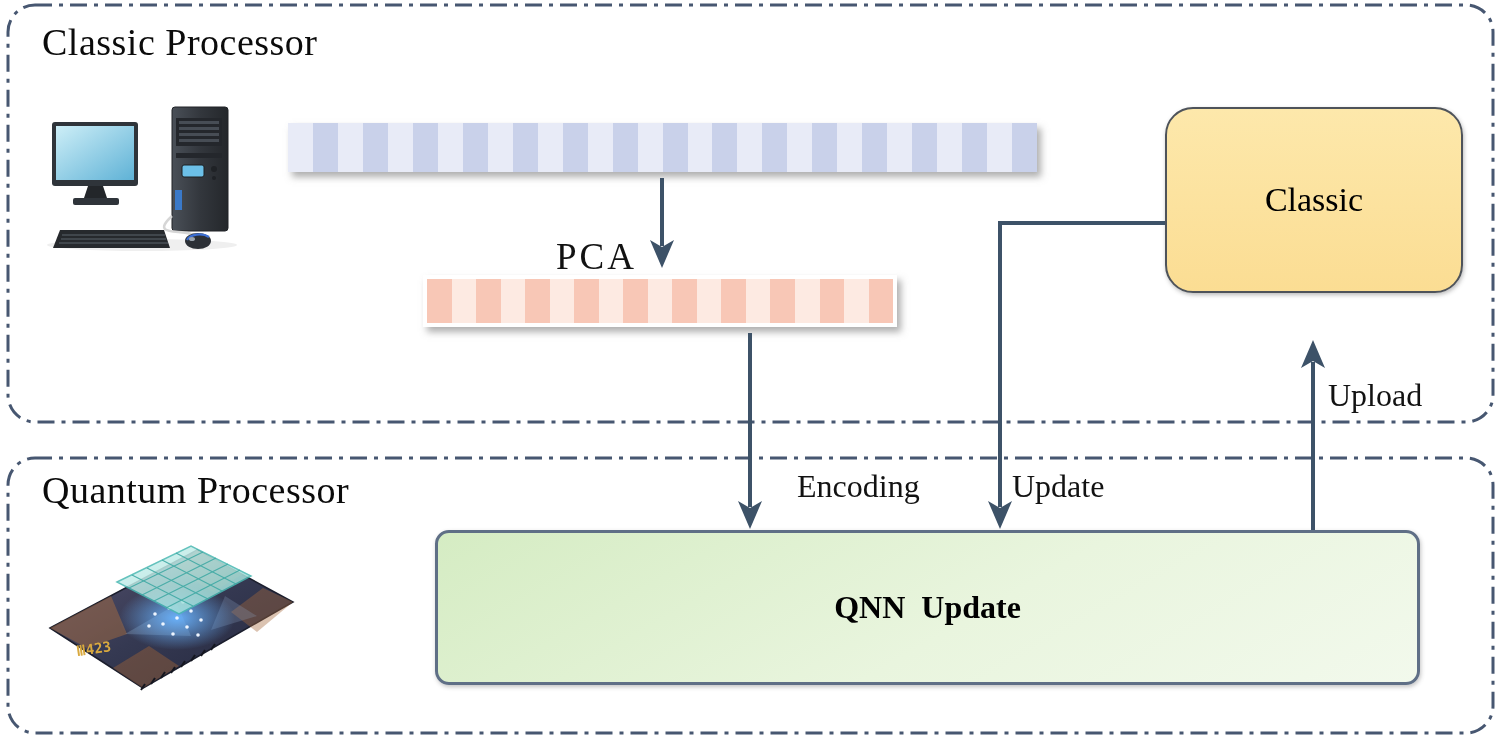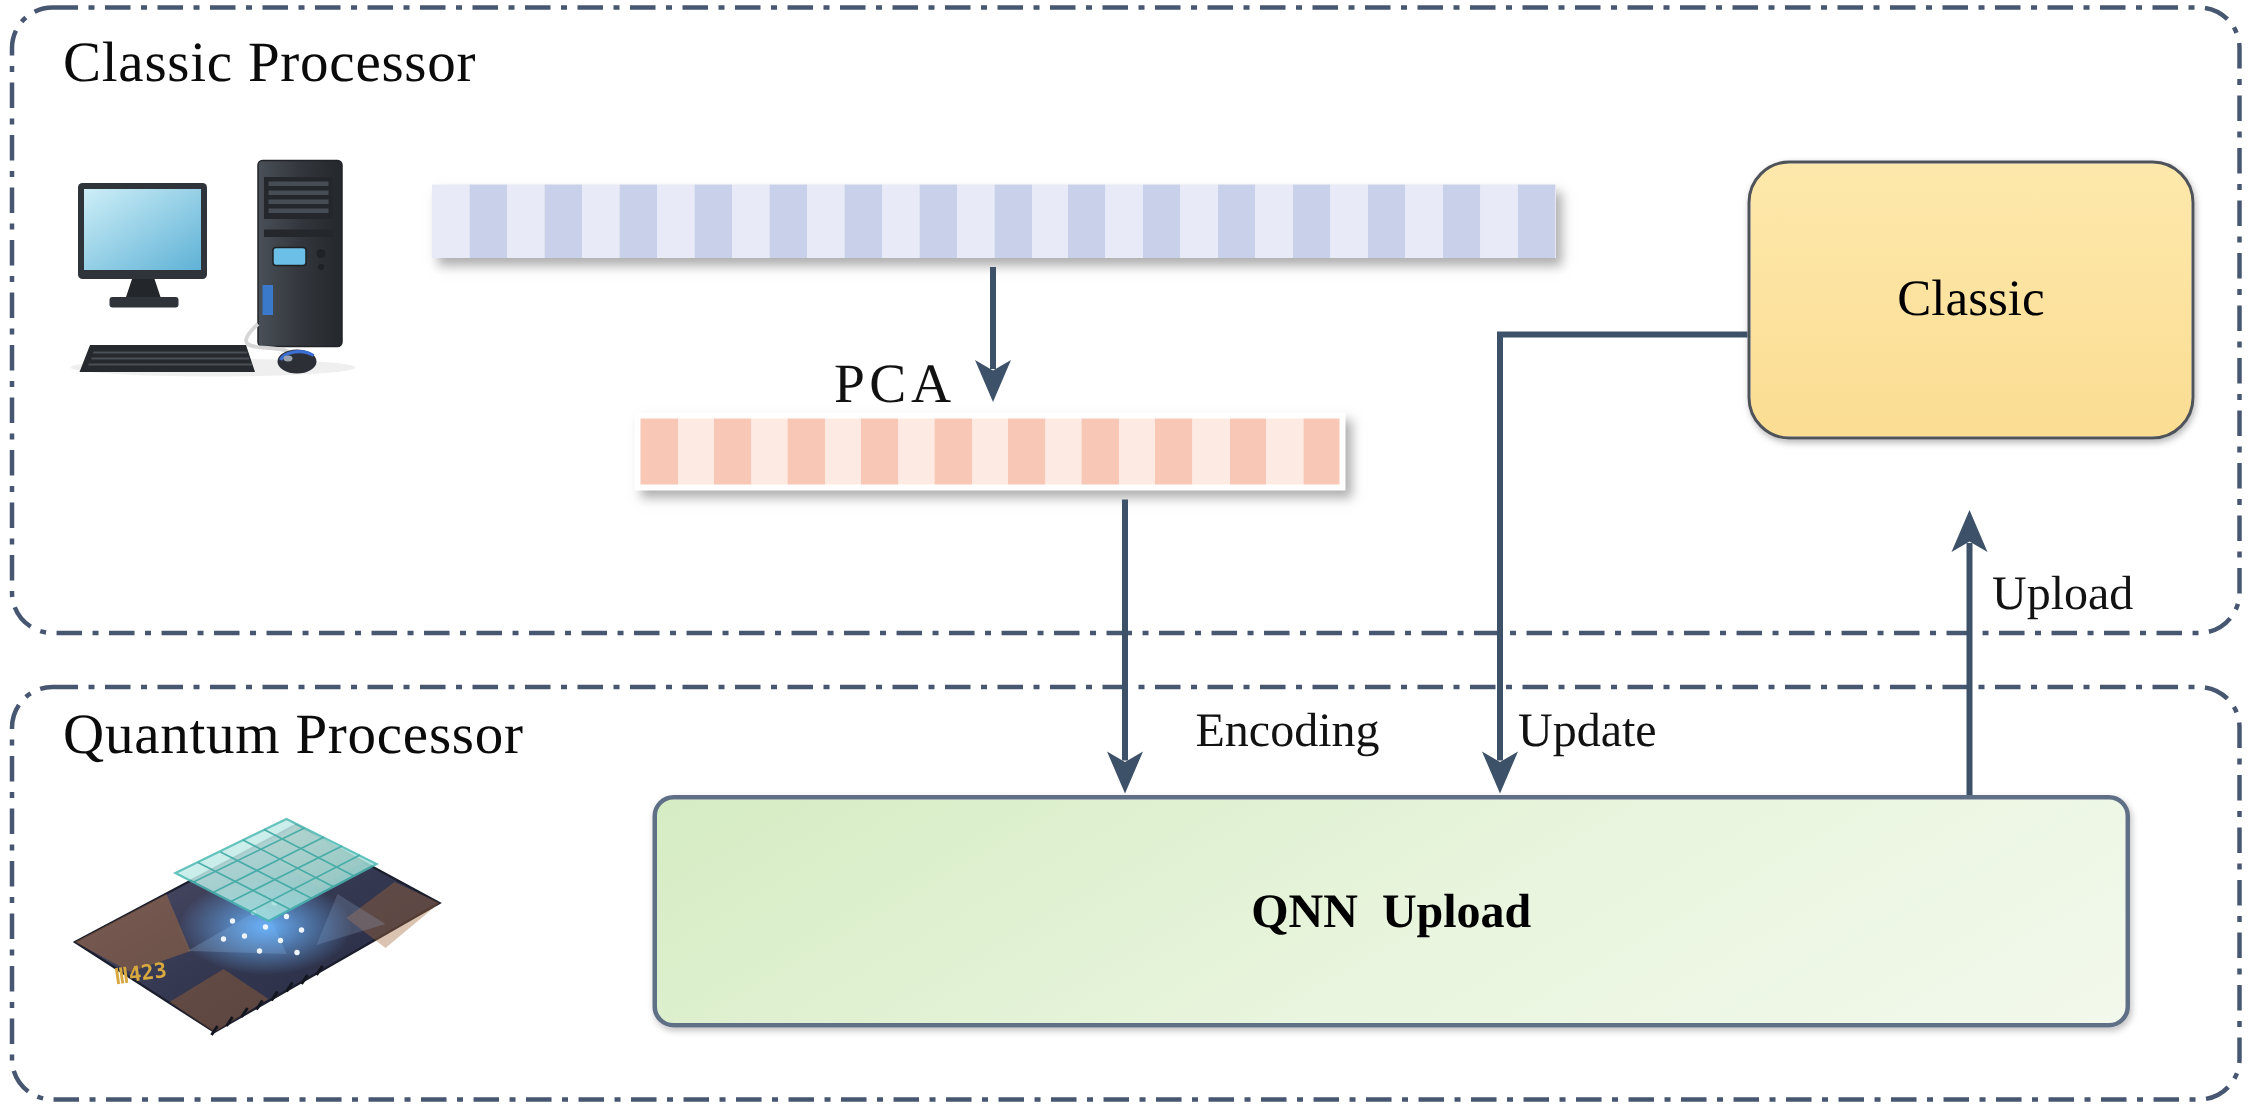--- a/index.html
+++ b/index.html
@@ -239,21 +239,21 @@
 
   <div class="arrow-label" id="pca-label">PCA</div>
   <div class="arrow-label" id="encoding-label">Encoding</div>
   <div class="arrow-label" id="update-label">Update</div>
   <div class="arrow-label" id="upload-label">Upload</div>
 
   <div id="classic-processing-box">
     <span>Classic</span>
   </div>
   <div id="qnn-box">
-    <span>QNN  Upload</span>
+    <span>QNN  Update</span>
   </div>
 
   <svg id="overlay" width="1499" height="739" viewBox="0 0 1499 739">
     <rect class="boundary" x="8" y="5" width="1485" height="417" rx="27"></rect>
     <rect class="boundary" x="8" y="458" width="1485" height="275" rx="27"></rect>
 
     <g>
       <line class="arrow-line" x1="662" y1="178" x2="662" y2="246"></line>
       <polygon class="arrow-head" points="662,268 650,240 662,247 674,240"></polygon>
     </g>

